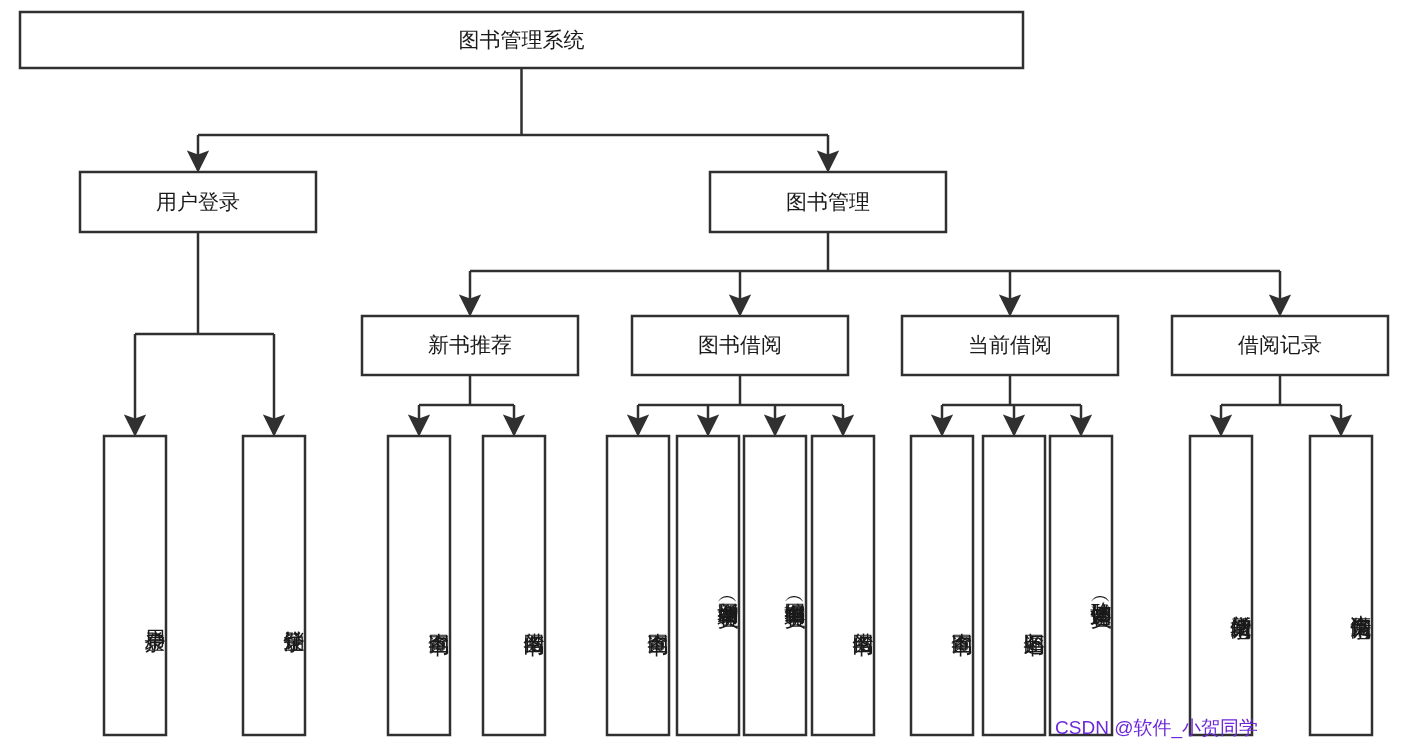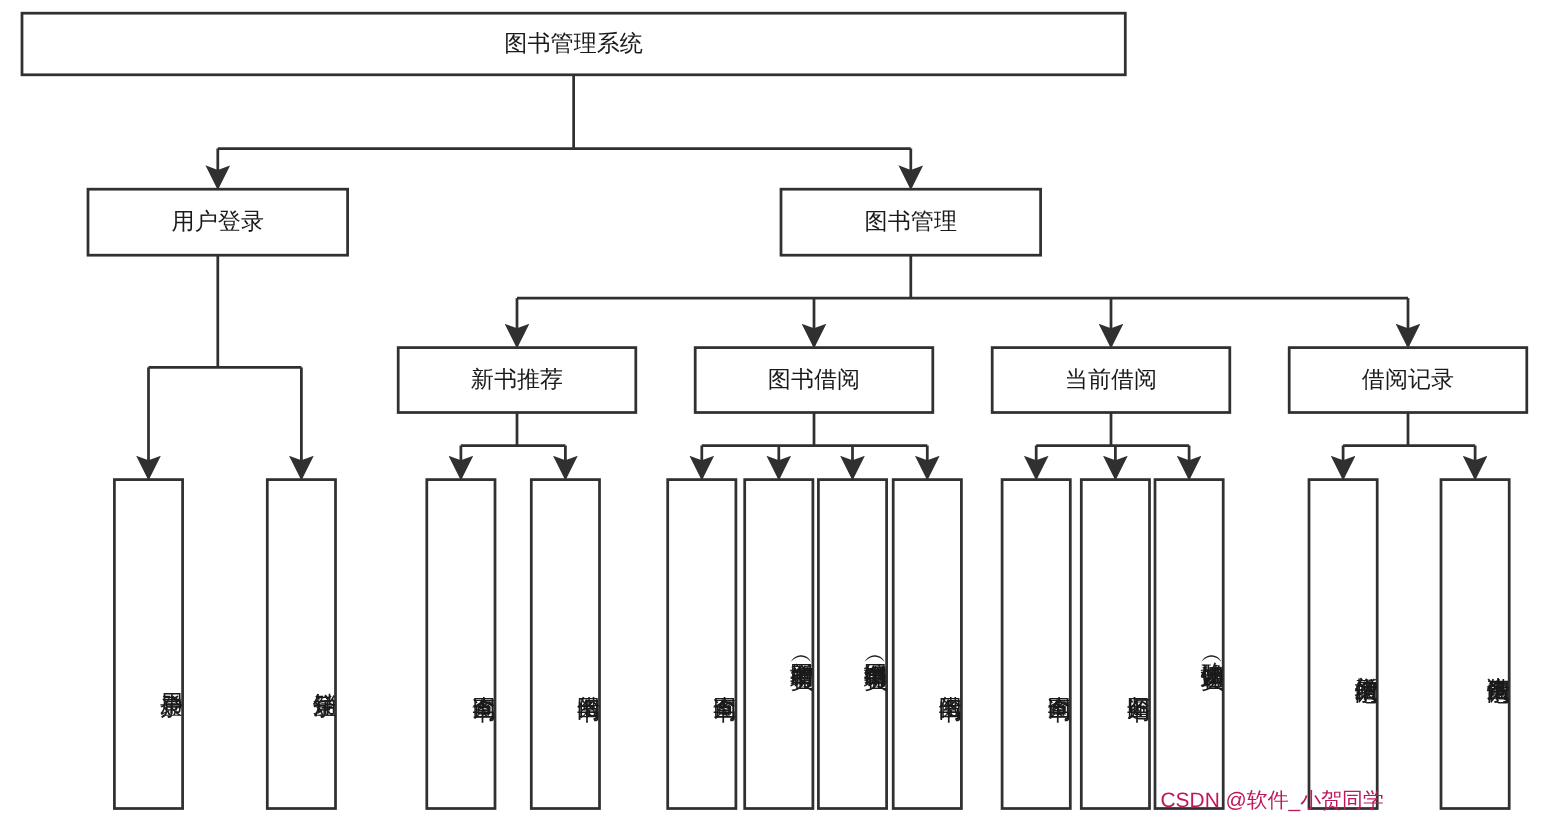--- a/index.html
+++ b/index.html
@@ -60,21 +60,21 @@
     justify-content: center;
     white-space: nowrap;
     pointer-events: none;
   }
   .watermark {
     position: absolute;
     right: 14px;
     bottom: 6px;
     font-family: "Liberation Sans", "DejaVu Sans", sans-serif;
     font-size: 19px;
-    color: #be185d;
+    color: #6d28d9;
     white-space: nowrap;
     user-select: none;
   }
 </style>
 </head>
 <body>
 
 <div id="diagram-root">
 
   <svg class="flow" viewBox="0 0 1405 747" xmlns="http://www.w3.org/2000/svg">

